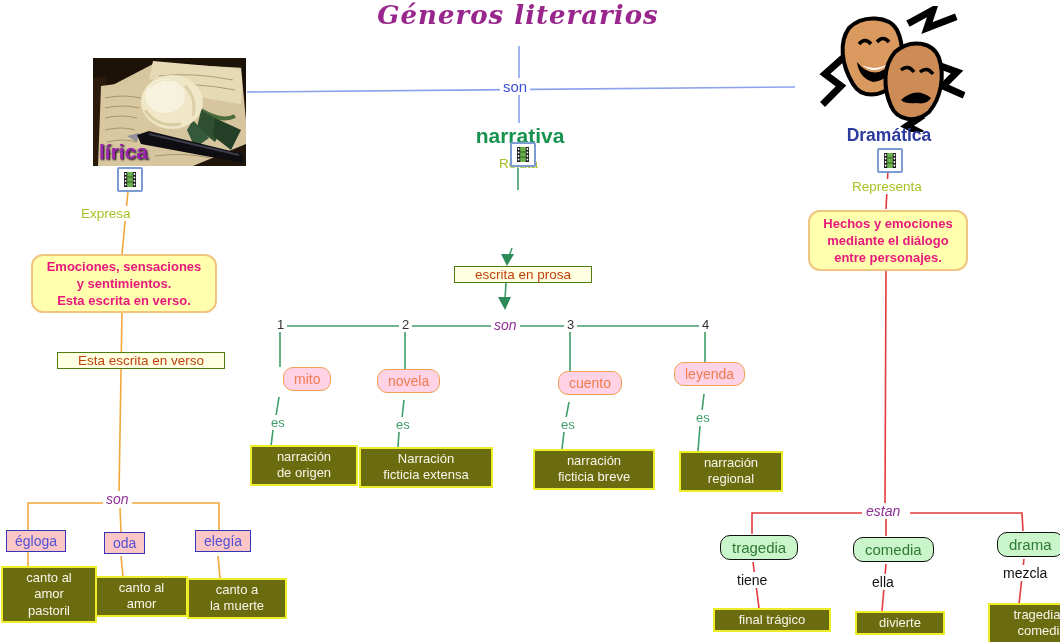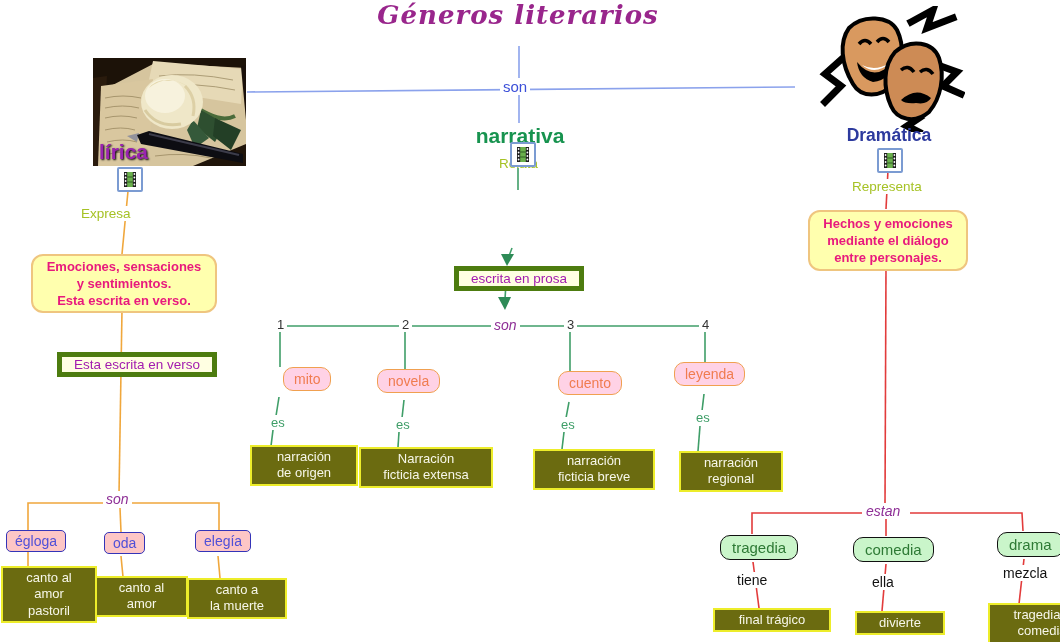--- a/index.html
+++ b/index.html
@@ -8,35 +8,35 @@
   .connectors{position:absolute;left:0;top:0;z-index:1;}
 
   .map-title{position:absolute;left:368px;top:0;width:300px;text-align:center;z-index:3;
     font-family:"DejaVu Serif", serif;font-style:italic;font-weight:bold;
     font-size:26px;color:#99268c;letter-spacing:1px;}
 
   .label{position:absolute;z-index:3;background:#ffffff;padding:0 3px;white-space:nowrap;}
   .link-blue{color:#3b4fd8;font-size:15px;}
   .link-green-word{color:#a6c225;font-size:13.5px;}
   .son-italic{color:#8e2f96;font-style:italic;font-size:14px;}
-  .cyan-label{color:#a21caf;font-size:13.5px;background:#ffffe2;border:5px solid #4d7c0f;padding:0 12px;}
+  .cyan-label{color:#c2410c;font-size:13.5px;background:#ffffe2;border:1px solid #4d7c0f;padding:0 20px;}
   .num-label{color:#333;font-size:13px;}
   .plain-label{color:#111;font-size:14px;}
 
   .yellow-box{position:absolute;z-index:2;background:#ffffae;border:2px solid #efc57f;border-radius:12px;
     color:#e8197d;font-weight:bold;font-size:13px;line-height:1.32;text-align:center;
     white-space:pre-line;display:flex;align-items:center;justify-content:center;}
 
   .olive-box{position:absolute;z-index:2;background:#6b6b10;border:2px solid #eded2a;
     color:#f7f7ea;font-size:13px;line-height:1.25;text-align:center;white-space:pre-line;
     display:flex;align-items:center;justify-content:center;padding:2px 17px;}
 
   .pill{position:absolute;z-index:2;border-radius:10px;white-space:nowrap;}
   .pill-narr{background:#ffd2e6;border:1.5px solid #f0a050;color:#f07c50;font-size:14px;padding:3px 10px;}
-  .pill-lyr{background:#fdc6c6;border:1.5px solid #3434b8;color:#5050d8;font-size:14px;padding:2px 8px;border-radius:5px;}
+  .pill-lyr{background:#fdc6c6;border:1.5px solid #3434b8;color:#5050d8;font-size:14px;padding:2px 8px;border-radius:0;}
   .pill-dram{background:#caf5ca;border:1.6px solid #111;color:#2e7a35;font-size:15px;padding:3px 11px;}
 
   .concept-title{position:absolute;z-index:3;font-weight:bold;text-align:center;}
   .lirica-title{left:99px;top:140px;font-size:21px;color:#9a23b0;text-shadow:1px 1px 2px #000;}
   .narrativa-title{left:468px;top:124px;width:104px;font-size:21px;color:#17934f;}
   .dramatica-title{left:833px;top:125px;width:112px;font-size:17.5px;color:#2d3a9e;}
 
   .media-icon{position:absolute;z-index:4;width:22px;height:21px;background:#fff;
     border:2px solid #7b9bd2;border-radius:2px;display:flex;align-items:center;justify-content:center;}
 

